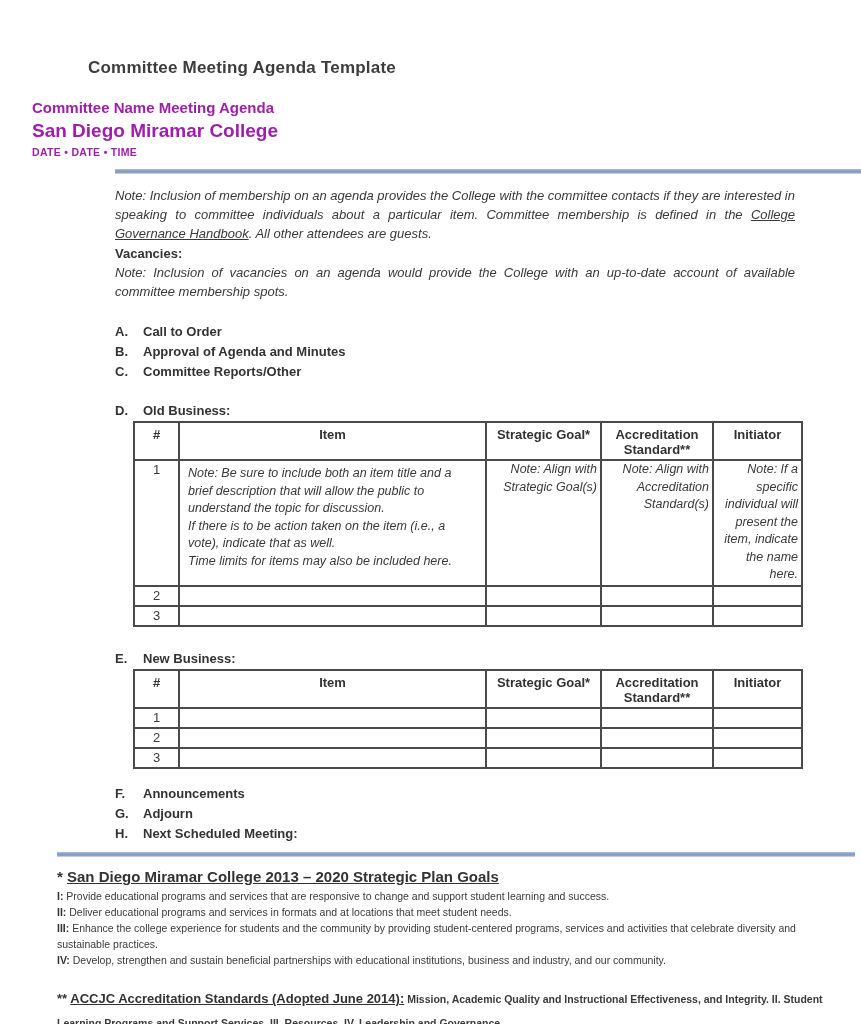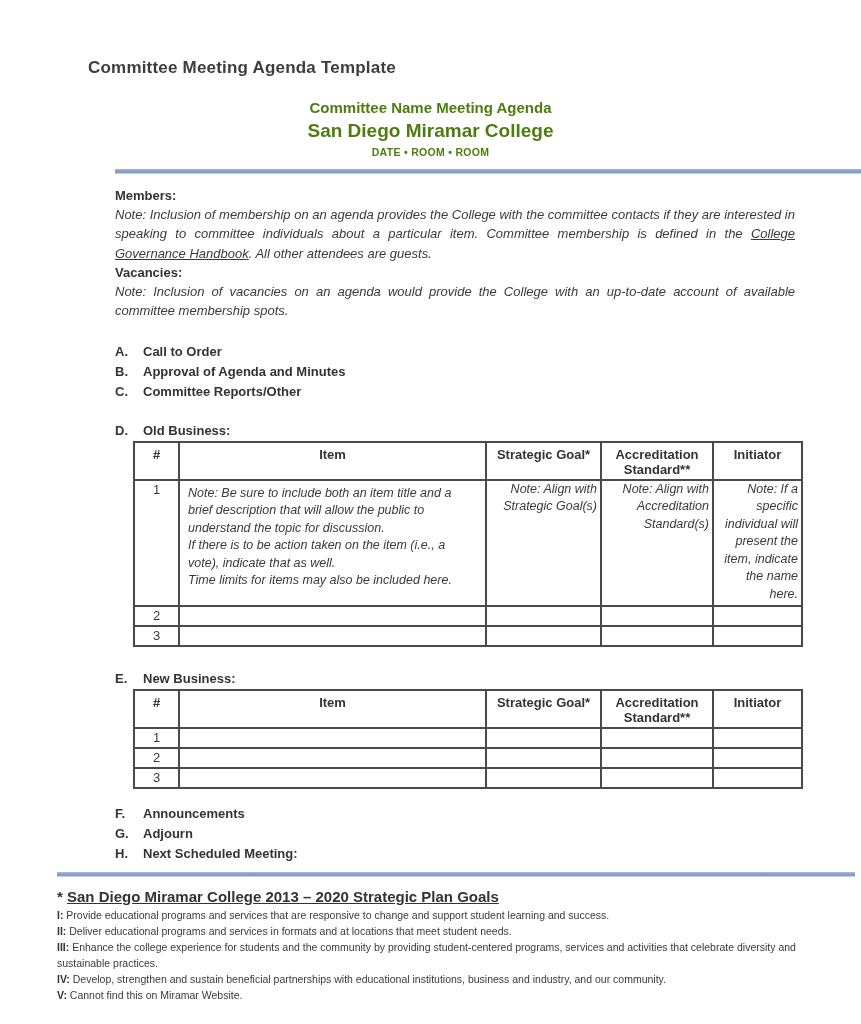--- a/index.html
+++ b/index.html
@@ -6,21 +6,21 @@
   html, body { background: #ffffff; }
   .page {
     width: 861px; height: 1024px; margin: 4px auto; background: #fff;
     font-family: "Liberation Sans", "DejaVu Sans", sans-serif;
     color: #3a3a3a; position: relative; overflow: hidden;
   }
   .doc-title {
     margin: 54px 0 0 88px; font-size: 17px; font-weight: 600;
     color: #3d3d3d; letter-spacing: .2px;
   }
-  .doc-header { margin-top: 21px; text-align: center; color: #4d7c0f; }
+  .doc-header { margin-top: 21px; color: #a21caf; padding-left: 32px; }
   .doc-header .h1 { font-size: 15px; font-weight: 700; }
   .doc-header .h2 { font-size: 19px; font-weight: 700; margin-top: 4px; }
   .doc-header .h3 { font-size: 10.5px; font-weight: 700; margin-top: 4px; letter-spacing: .3px; }
   .rule {
     height: 5px; background: linear-gradient(#aebfd9, #7f9ac4 55%, #90a7cd);
     border-bottom: 1px solid #c9c9c9;
   }
   .rule-top { margin: 11px 0 0 115px; width: 746px; }
   .rule-bottom { margin: 11px 0 0 57px; width: 798px; }
   .content { margin-left: 115px; width: 680px; font-size: 13px; }
@@ -70,29 +70,28 @@
 </head>
 <body>
 
 <div class="page">
 
   <div class="doc-title">Committee Meeting Agenda Template</div>
 
   <div class="doc-header">
     <div class="h1">Committee Name Meeting Agenda</div>
     <div class="h2">San Diego Miramar College</div>
-    <div class="h3">DATE • ROOM • ROOM</div>
+    <div class="h3">DATE • DATE • TIME</div>
   </div>
 
   <div class="rule rule-top"></div>
 
   <div class="content">
 
     <div class="members-block">
-      <div class="lbl">Members:</div>
       <div class="note"><span>Note: Inclusion of membership on an agenda provides the College with the committee contacts if they are interested in speaking to committee individuals about a particular item. Committee membership is defined in the </span><span class="link-underline">College Governance Handbook</span><span>. All other attendees are guests.</span></div>
       <div class="lbl">Vacancies:</div>
       <div class="note">Note: Inclusion of vacancies on an agenda would provide the College with an up-to-date account of available committee membership spots.</div>
     </div>
 
     <div class="agenda-list">
       <div class="agenda-row">
         <span class="agenda-letter">A.</span>
         <span class="agenda-label">Call to Order</span>
       </div>
@@ -224,18 +223,17 @@
   </div>
 
   <div class="rule rule-bottom"></div>
 
   <div class="fine">
     <div class="head-line"><span class="ast">* </span><span class="u-bold">San Diego Miramar College 2013 – 2020 Strategic Plan Goals</span></div>
     <div class="goal-line"><span class="rn">I:</span><span> Provide educational programs and services that are responsive to change and support student learning and success.</span></div>
     <div class="goal-line"><span class="rn">II:</span><span> Deliver educational programs and services in formats and at locations that meet student needs.</span></div>
     <div class="goal-line"><span class="rn">III:</span><span> Enhance the college experience for students and the community by providing student-centered programs, services and activities that celebrate diversity and sustainable practices.</span></div>
     <div class="goal-line"><span class="rn">IV:</span><span> Develop, strengthen and sustain beneficial partnerships with educational institutions, business and industry, and our community.</span></div>
-    <div class="goal-line"><span class="rn">V:</span><span> Cannot find this on Miramar Website.</span></div>
   </div>
 
   <div class="accjc"><span class="accjc-ast">** </span><span class="accjc-title">ACCJC Accreditation Standards (Adopted June 2014):</span><span class="accjc-rest"> Mission, Academic Quality and Instructional Effectiveness, and Integrity. II. Student Learning Programs and Support Services. III. Resources. IV. Leadership and Governance.</span></div>
 
 </div>
 
 </body></html>

